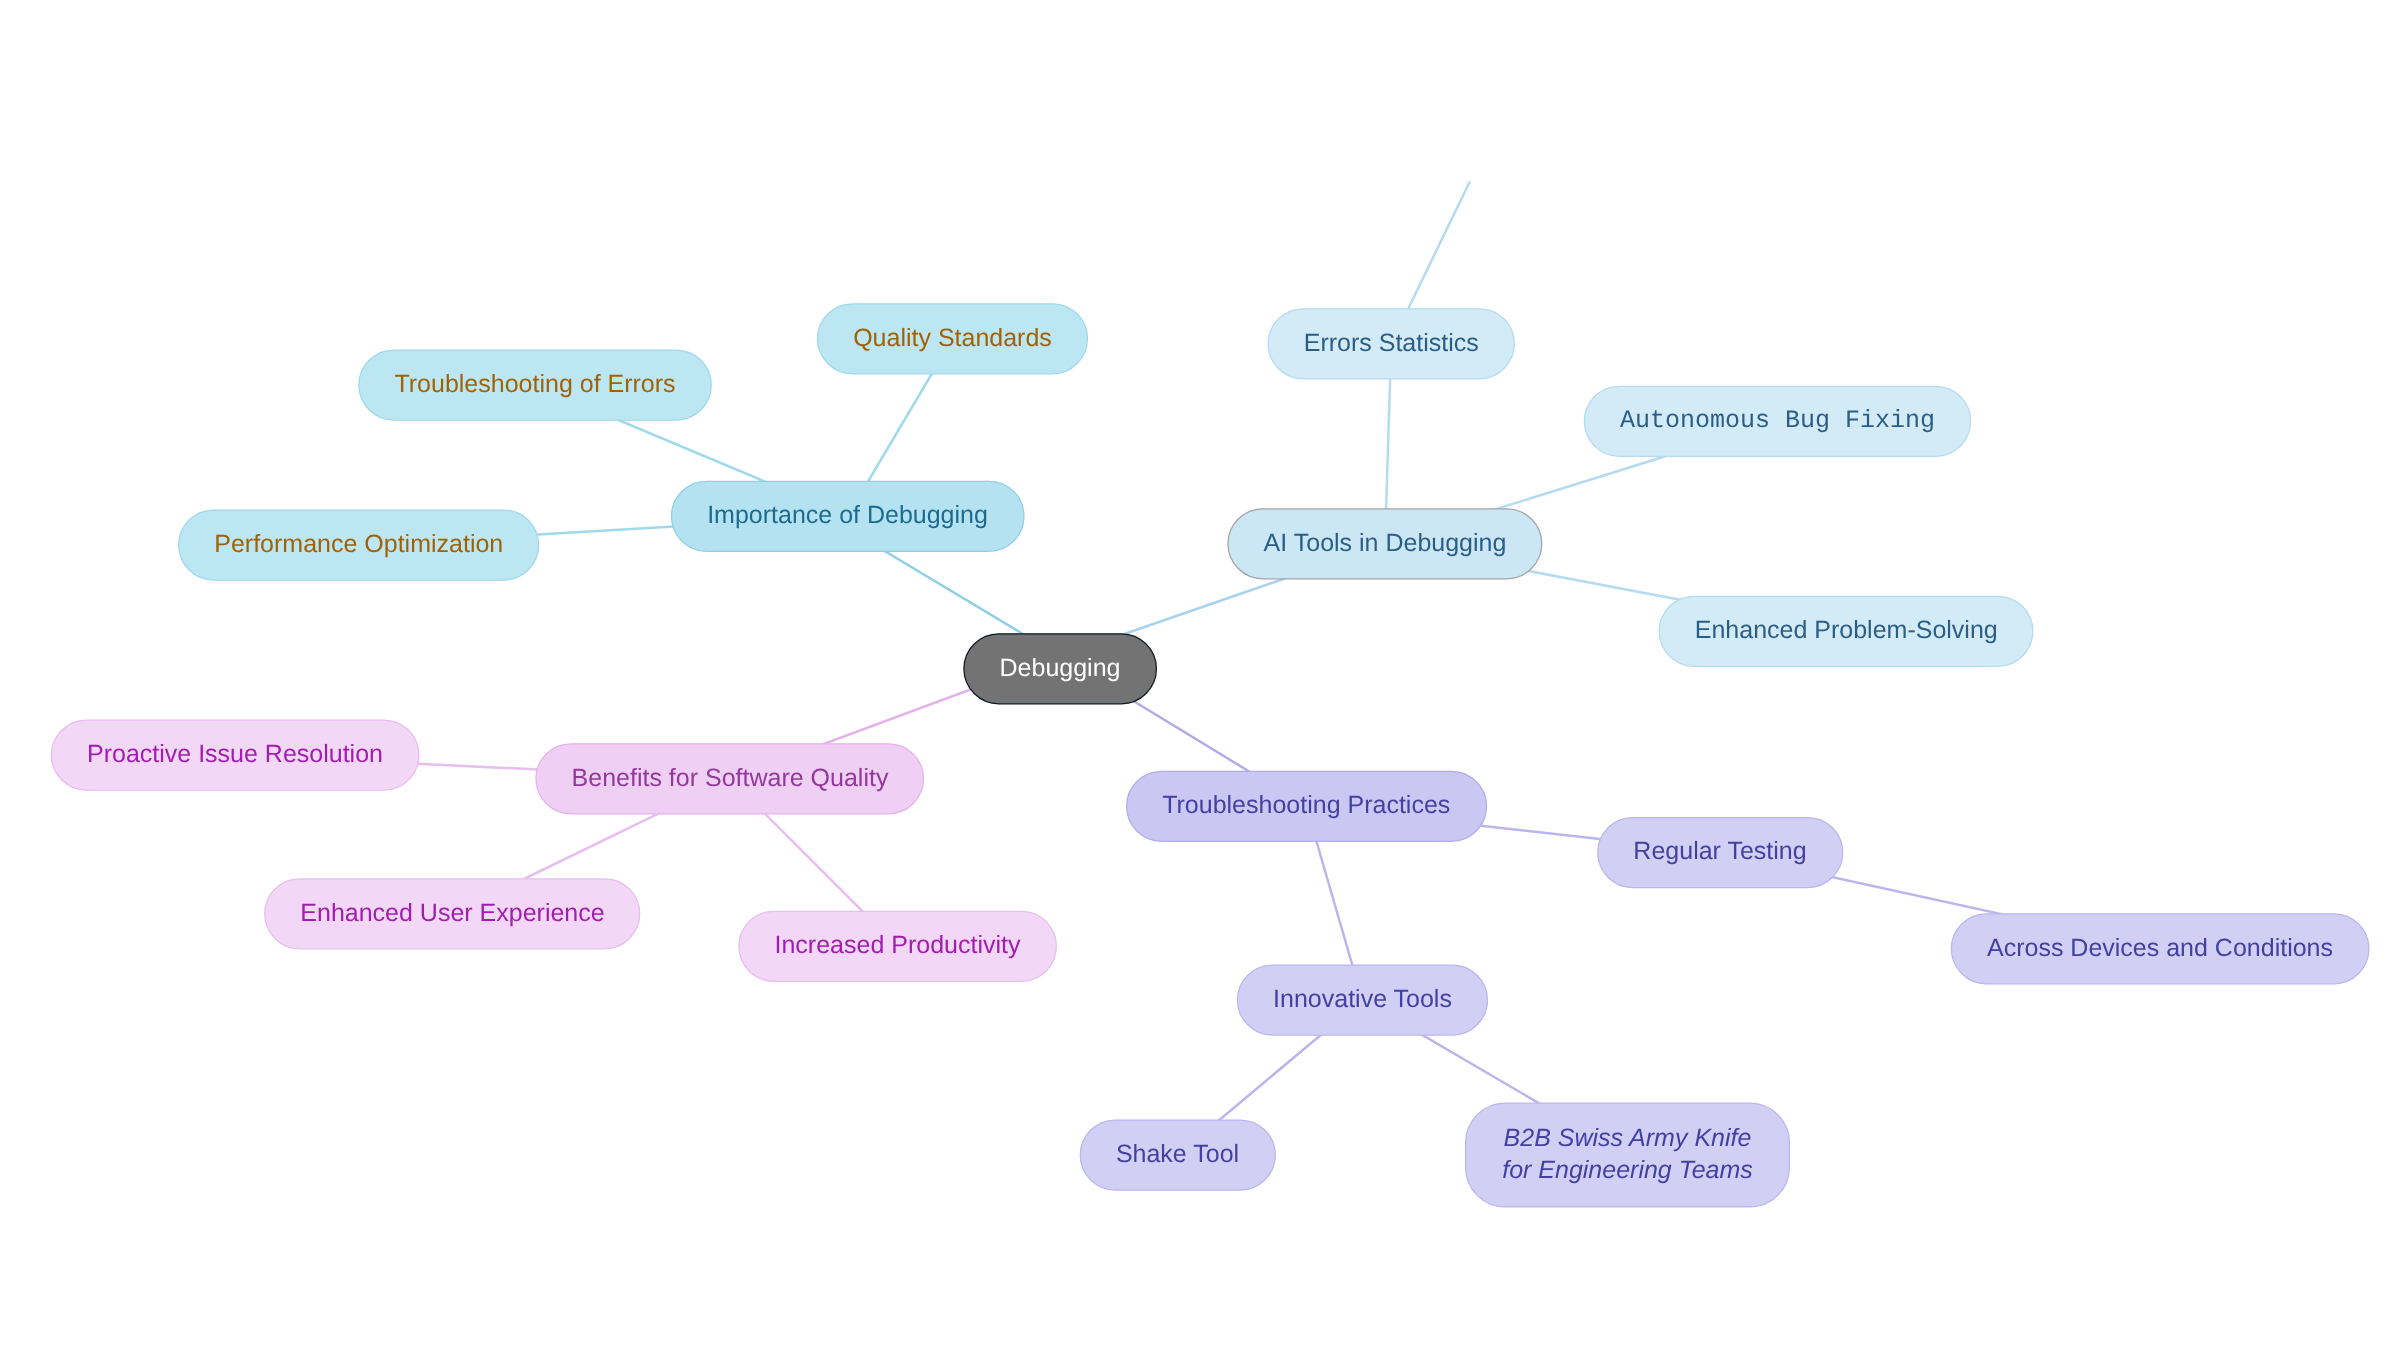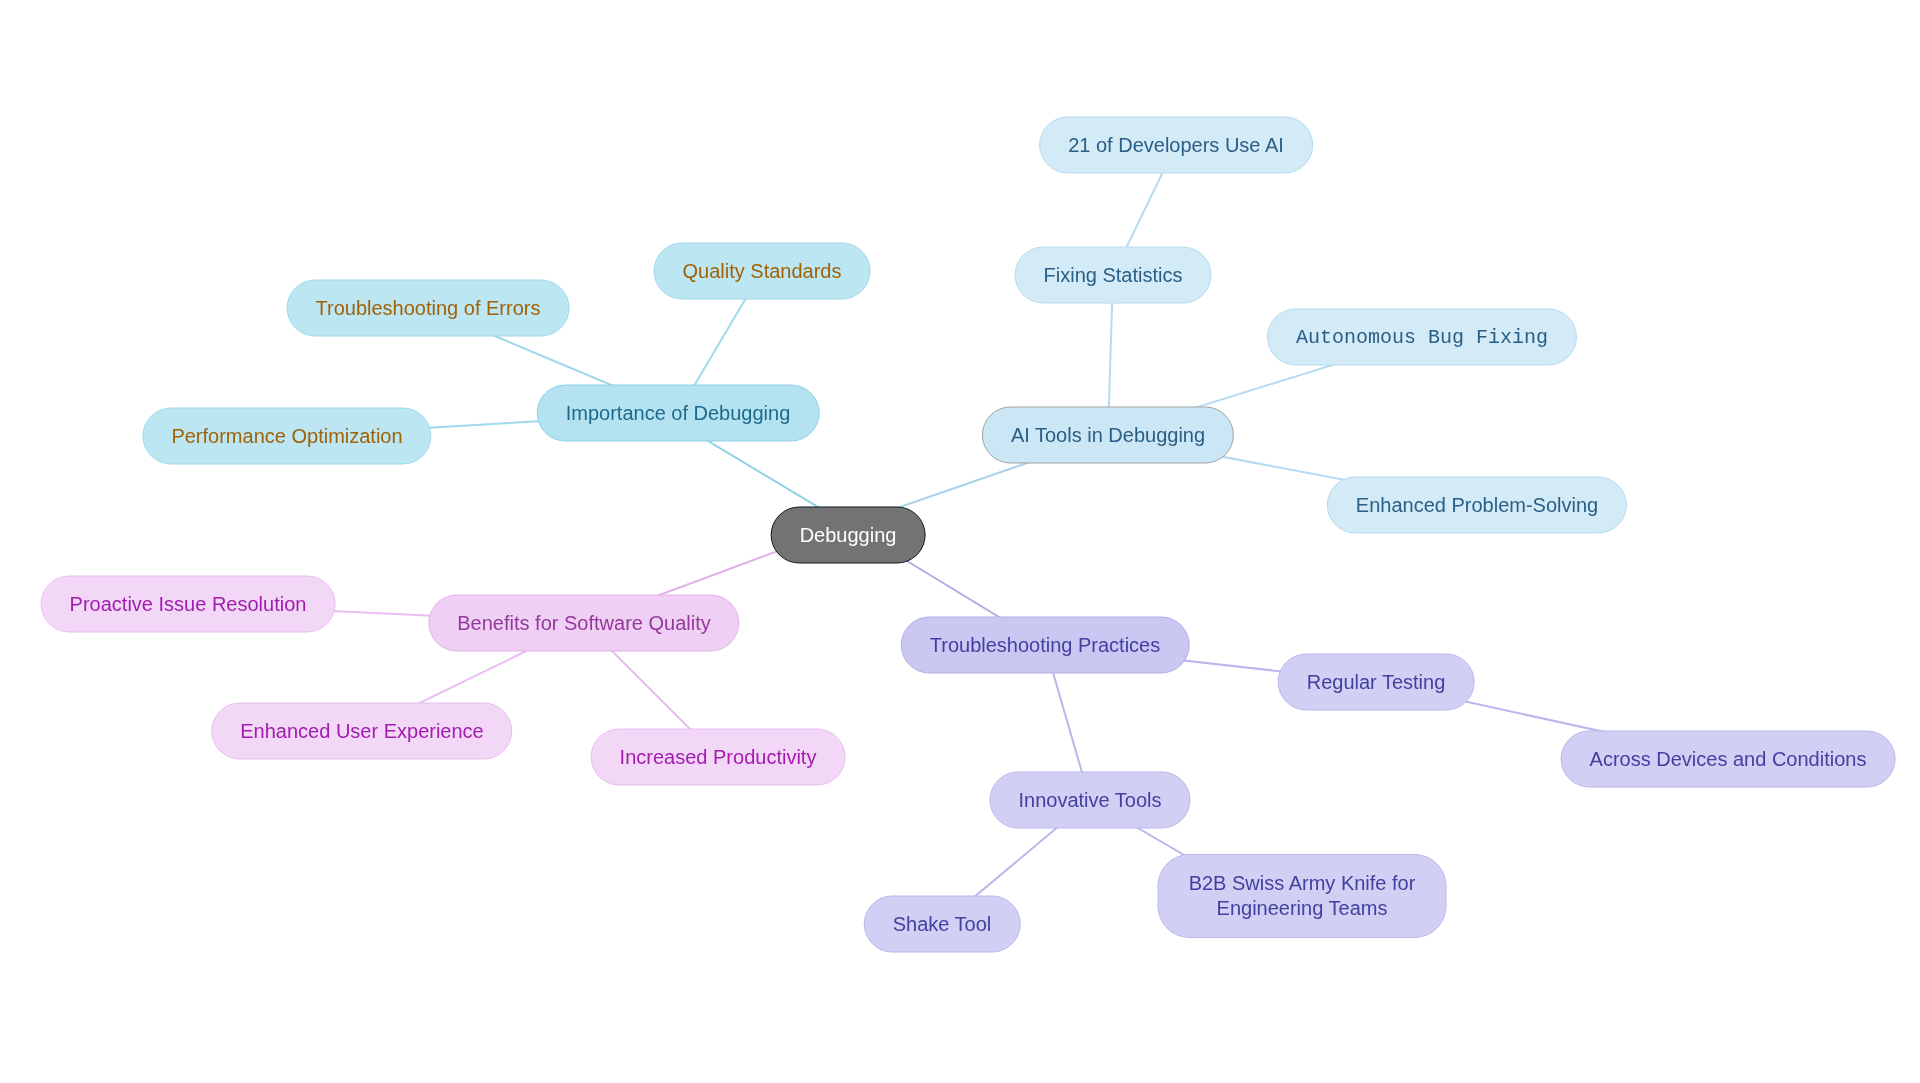--- a/index.html
+++ b/index.html
@@ -126,30 +126,29 @@
   </svg>
 
   <div class="node center" style="left:848px; top:535px;">Debugging</div>
 
   <div class="node sky-m" style="left:678px; top:413px;">Importance of Debugging</div>
   <div class="node sky-l" style="left:428px; top:308px;">Troubleshooting of Errors</div>
   <div class="node sky-l" style="left:762px; top:271px;">Quality Standards</div>
   <div class="node sky-l" style="left:287px; top:436px;">Performance Optimization</div>
 
   <div class="node blue-m" style="left:1108px; top:435px;">AI Tools in Debugging</div>
-  <div class="node blue-l" style="left:1113px; top:275px;">Fixing Statistics</div>
-  <div class="node blue-l" style="left:1176px; top:145px;">21 of Developers Use AI</div>
+  <div class="node blue-l" style="left:1113px; top:275px;">Errors Statistics</div>
   <div class="node blue-l" style="left:1422px; top:337px;font-family:Liberation Mono, monospace;">Autonomous Bug Fixing</div>
   <div class="node blue-l" style="left:1477px; top:505px;">Enhanced Problem-Solving</div>
 
   <div class="node purple-m" style="left:1045px; top:645px;">Troubleshooting Practices</div>
   <div class="node purple-l" style="left:1376px; top:682px;">Regular Testing</div>
   <div class="node purple-l" style="left:1728px; top:759px;">Across Devices and Conditions</div>
   <div class="node purple-l" style="left:1090px; top:800px;">Innovative Tools</div>
   <div class="node purple-l" style="left:942px; top:924px;">Shake Tool</div>
-  <div class="node purple-l multi" style="left:1302px; top:896px; width:289px;">B2B Swiss Army Knife for Engineering Teams</div>
+  <div class="node purple-l multi" style="left:1302px; top:924px; width:260px;font-style:italic;">B2B Swiss Army Knife for Engineering Teams</div>
 
   <div class="node pink-m" style="left:584px; top:623px;">Benefits for Software Quality</div>
   <div class="node pink-l" style="left:188px; top:604px;">Proactive Issue Resolution</div>
   <div class="node pink-l" style="left:362px; top:731px;">Enhanced User Experience</div>
   <div class="node pink-l" style="left:718px; top:757px;">Increased Productivity</div>
 
 </div>
 
 </body></html>

